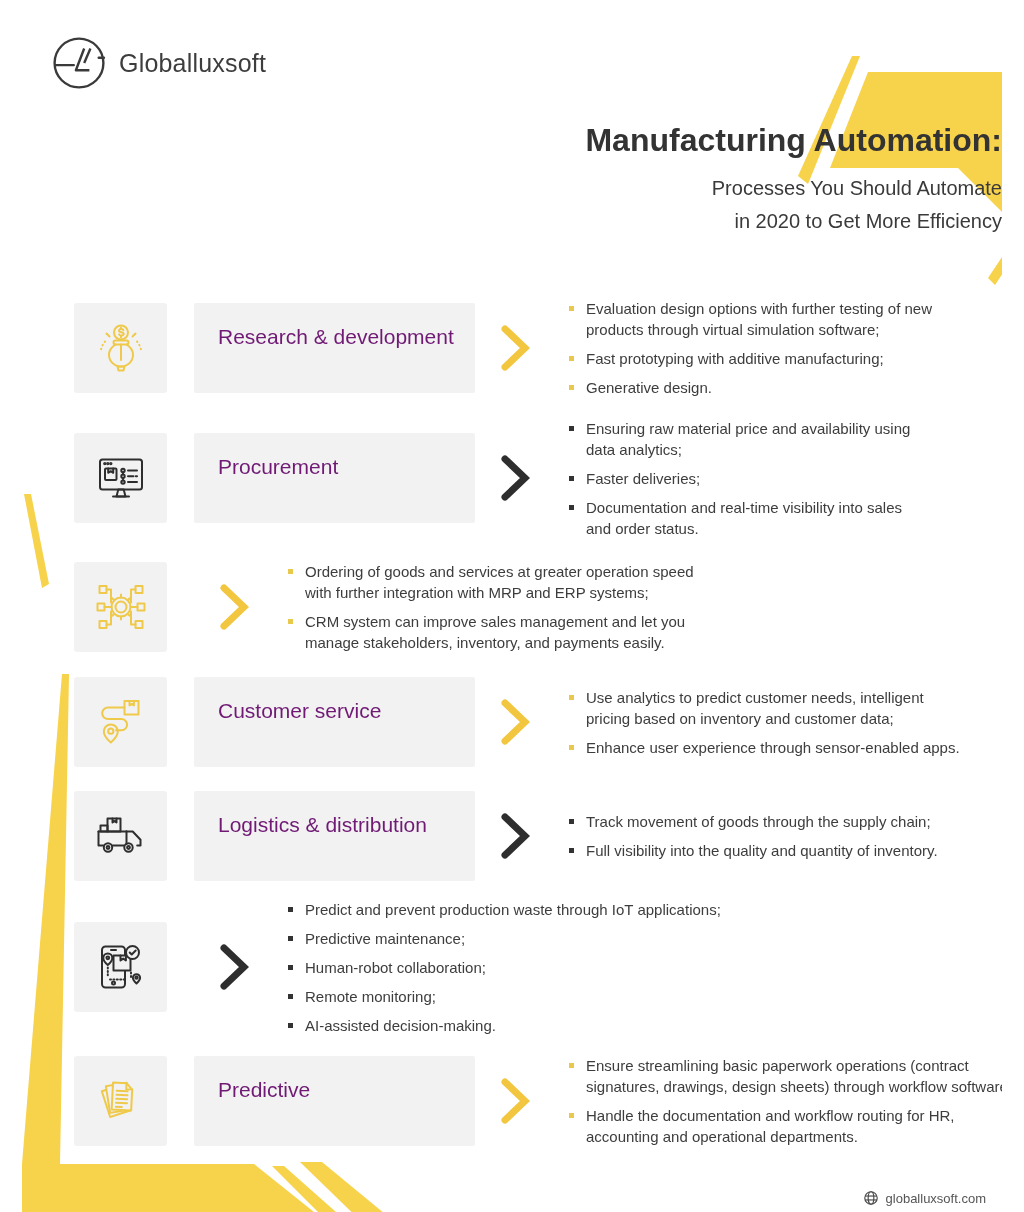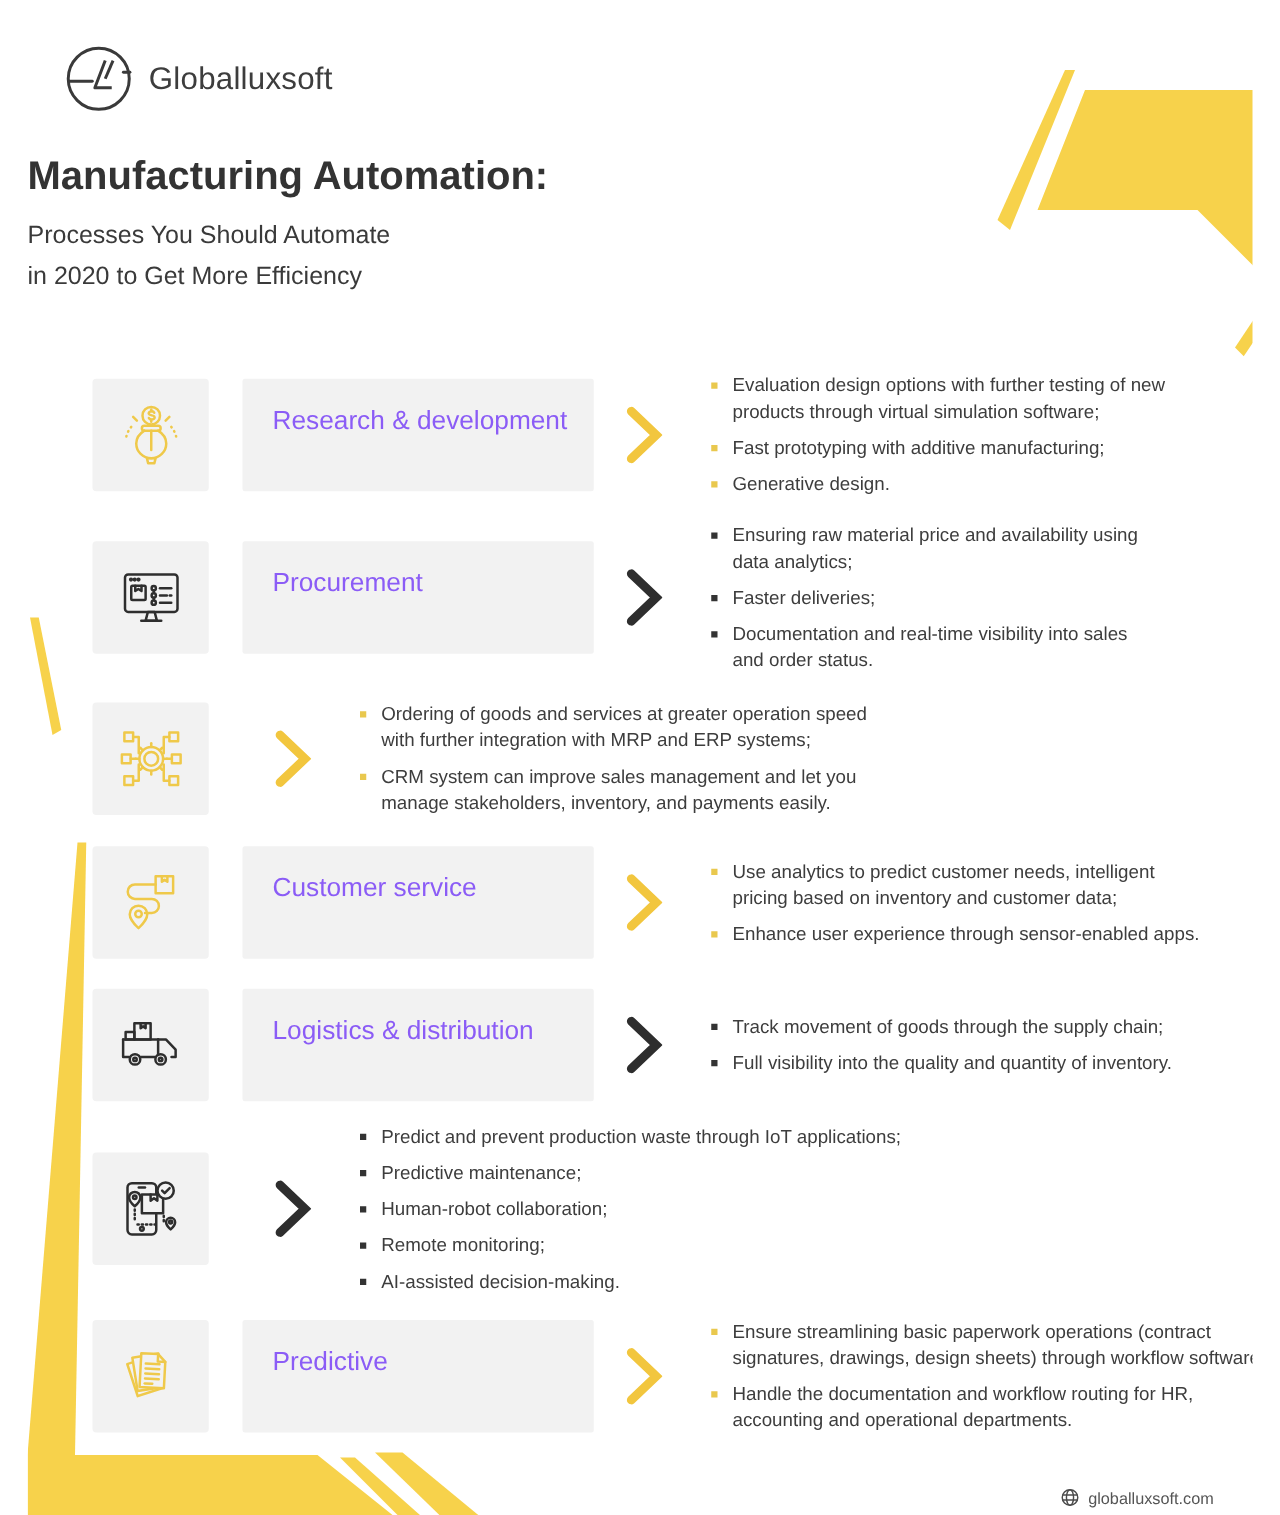--- a/index.html
+++ b/index.html
@@ -15,51 +15,51 @@
   .decor{position:absolute;z-index:0;pointer-events:none;}
   #decor-tr{top:0;left:714px;width:310px;height:275px;}
   #decor-bl{top:450px;left:0;width:440px;height:762px;}
   .decor path{fill:var(--yellow-decor);}
   #footer-bar{position:absolute;left:0;right:0;bottom:0;height:16px;background:var(--bar);z-index:3;}
 
   
   .logo-bar{position:absolute;top:20px;left:30px;display:flex;align-items:center;gap:13px;z-index:2;}
   .logo-mark{width:54px;height:54px;color:#3A3A3A;}
   .brand-name{font-size:25px;color:#3D3D3D;letter-spacing:.2px;}
-  .header{position:absolute;top:106px;left:0;right:0;text-align:left;z-index:2;}
+  .header{position:absolute;top:106px;left:0;right:0;text-align:right;z-index:2;}
   .header h1{font-size:32px;font-weight:700;color:#333;}
   .subtitle{margin-top:13px;font-size:20px;color:#3A3A3A;line-height:33px;white-space:pre-line;}
 
   
   #rows{position:absolute;inset:0;z-index:1;}
   .row{position:absolute;left:52px;right:10px;height:90px;display:flex;align-items:center;}
   .row:nth-child(1){top:287px}.row:nth-child(2){top:417px}.row:nth-child(3){top:546px}
   .row:nth-child(4){top:661px}.row:nth-child(5){top:775px}.row:nth-child(6){top:906px}
   .row:nth-child(7){top:1040px}
   .icon-box{width:93px;height:90px;background:var(--box-gray);border-radius:3px;
     display:flex;align-items:center;justify-content:center;flex:none;margin-right:27px;}
   .row-icon{width:56px;height:56px;display:block;}
   .row.yellow .row-icon{color:#EFC94A;}
   .row.dark .row-icon{color:#2E2E2E;}
   .label-box{width:281px;height:90px;background:var(--box-gray);border-radius:2px;
     padding:20px 18px 0 24px;flex:none;}
-  .row-label{font-size:21px;line-height:27px;color:#8b5cf6;white-space:pre-line;}
+  .row-label{font-size:21px;line-height:27px;color:#701a75;white-space:pre-line;}
   .chevron{width:30px;height:48px;flex:none;margin-left:25px;}
   .row.yellow .chevron{color:#F2C63E;}
   .row.dark .chevron{color:#2E2E2E;}
   .bullets{list-style:none;margin-left:38px;width:480px;flex:none;}
   .bullets li{position:relative;font-size:15px;line-height:21px;color:#3D3D3D;
     padding-left:18px;margin-bottom:8px;white-space:pre-line;}
   .bullets li:last-child{margin-bottom:0;}
   .bullets li::before{content:"";position:absolute;left:1px;top:8px;width:5px;height:5px;}
   .row.yellow .bullets li::before{background:#E9C84E;}
   .row.dark .bullets li::before{background:#333;}
 
   
-  .footer-site{position:absolute;right:31px;bottom:22px;display:flex;align-items:center;gap:7px;
+  .footer-site{position:absolute;right:16px;bottom:22px;display:flex;align-items:center;gap:7px;
     font-size:13px;color:var(--footer-text);z-index:2;text-decoration:none;}
   .globe{width:16px;height:16px;color:#4A4A4A;display:block;}
 </style>
 </head>
 <body>
 
 <div class="page">
 
   <svg id="decor-tr" class="decor" viewBox="0 0 310 275" aria-hidden="true">
     <path d="M132,56 L272,56 L310,94 L310,240 L222,152 L94,152 Z"></path>

